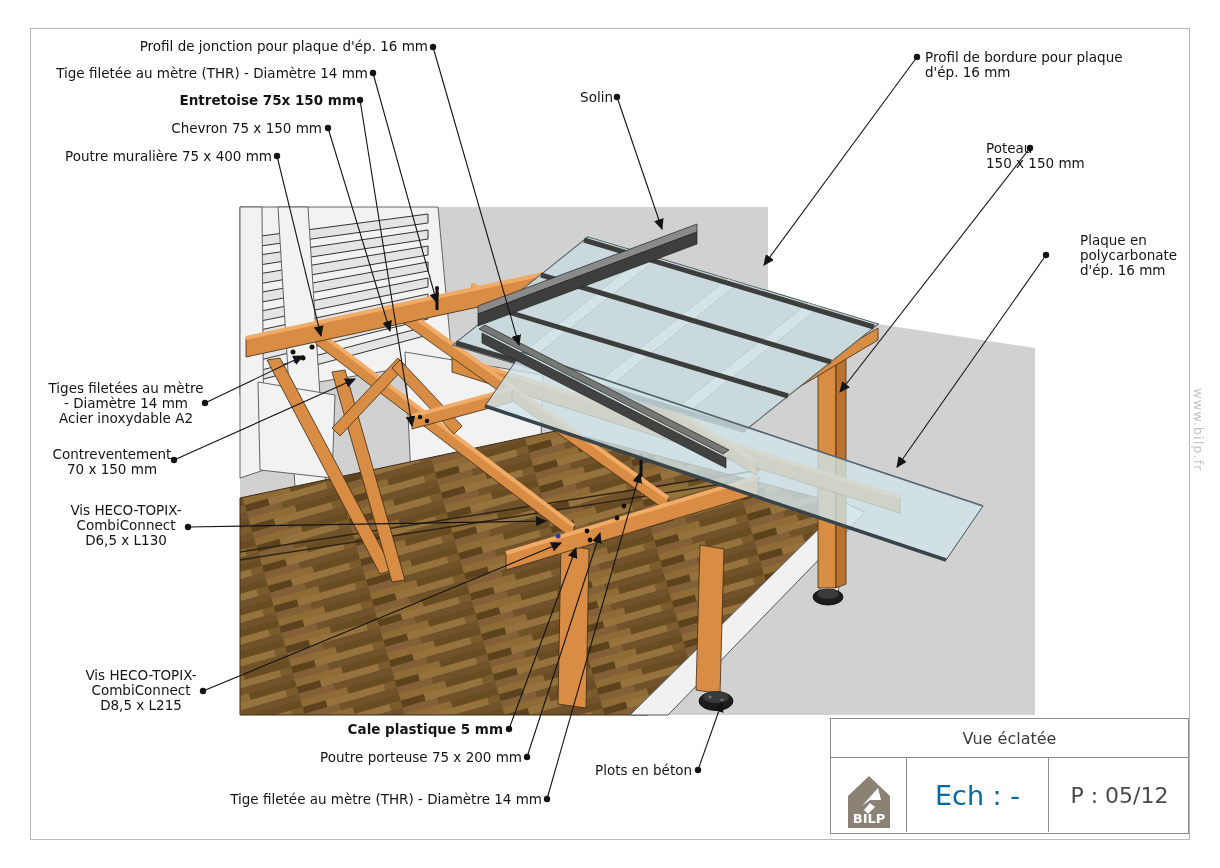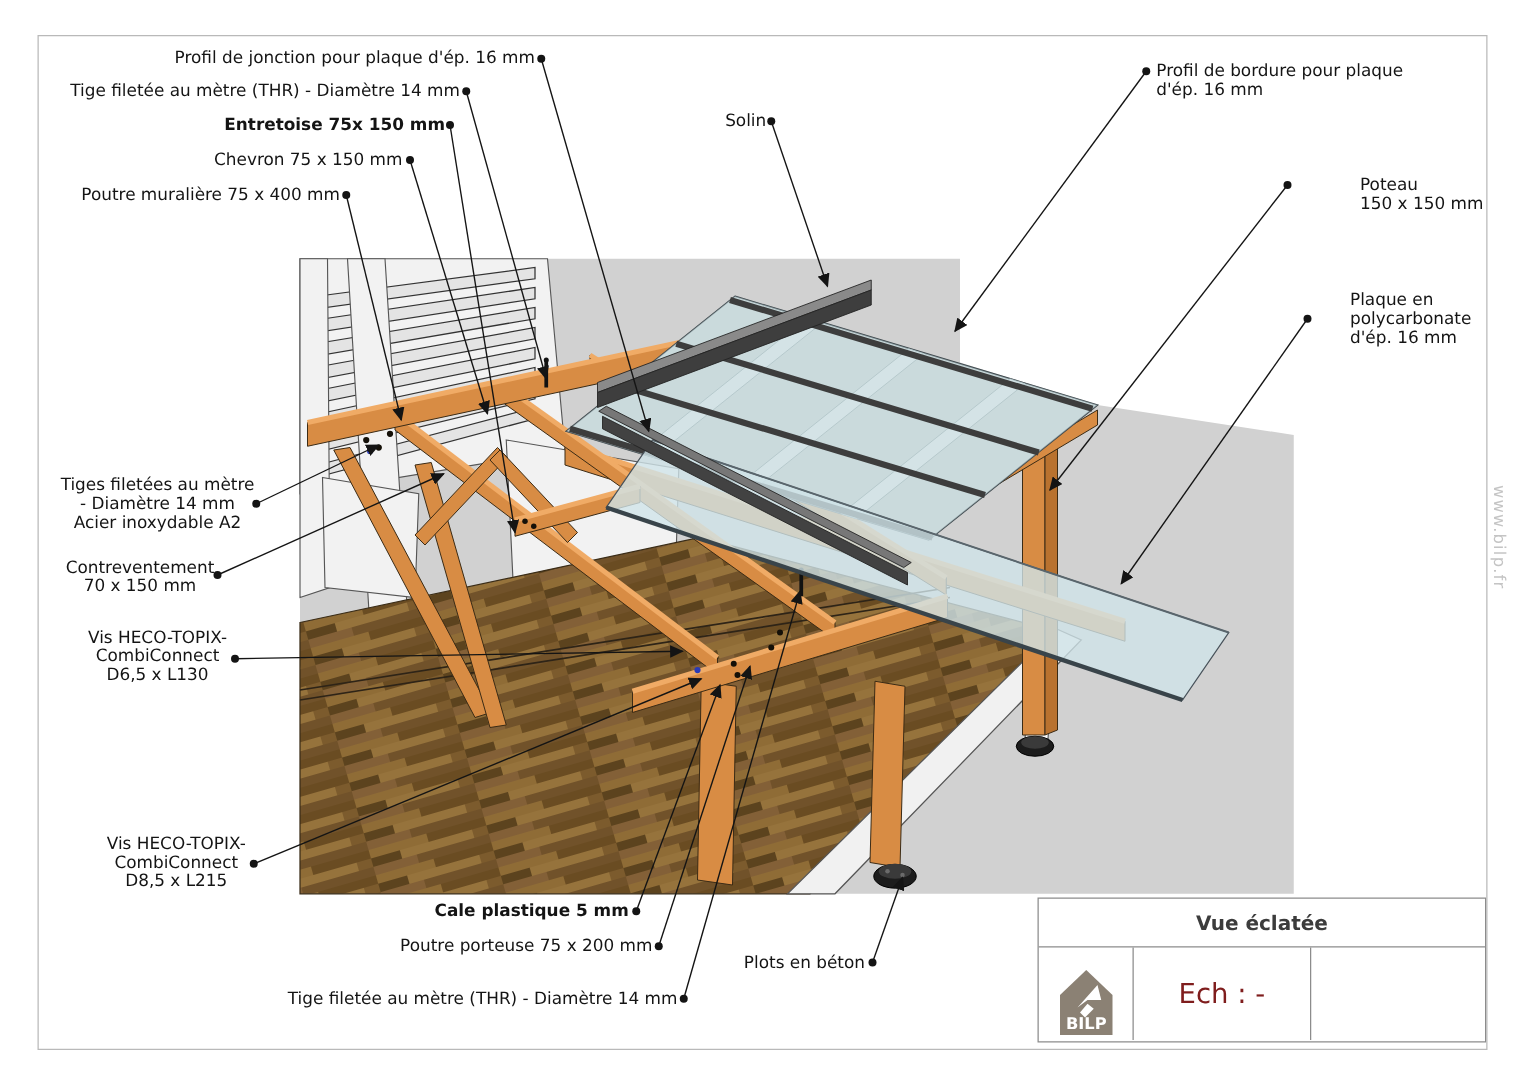--- a/index.html
+++ b/index.html
@@ -11,26 +11,26 @@
   #callout-layer{position:absolute;left:0;top:0;width:1220px;height:868px;pointer-events:none;}
   .callout{position:absolute;font-size:13.5px;line-height:15px;color:#141414;white-space:pre-line;}
   #leaders line{stroke:#141414;stroke-width:1.1;}
   #leaders circle{fill:#141414;stroke:none;}
   #watermark{position:absolute;left:1191px;top:388px;color:#c4c4c4;font-size:13px;
              letter-spacing:1px;writing-mode:vertical-rl;}
   #titleblock{position:absolute;left:830px;top:718px;width:359px;height:116px;
               border:1.5px solid #8c8c8c;box-sizing:border-box;background:#fff;}
   #tb-title{position:absolute;left:0;top:0;width:100%;height:39px;border-bottom:1.5px solid #8c8c8c;
             box-sizing:border-box;display:flex;align-items:center;justify-content:center;
-            font-weight:bold;font-size:16px;color:#3c3c3c;}
+            font-weight:normal;font-size:16px;color:#3c3c3c;}
   #tb-logo{position:absolute;left:0;top:39px;width:76px;height:74px;border-right:1.5px solid #8c8c8c;
            box-sizing:border-box;display:flex;align-items:flex-end;justify-content:center;}
   #tb-scale{position:absolute;left:76px;top:39px;width:142px;height:74px;border-right:1.5px solid #8c8c8c;
             box-sizing:border-box;display:flex;align-items:center;justify-content:center;
-            font-size:22px;color:#7f1d1d;}
+            font-size:27px;color:#0369a1;}
   #tb-page{position:absolute;left:218px;top:39px;width:141px;height:74px;
            box-sizing:border-box;display:flex;align-items:center;justify-content:center;
            font-size:22px;color:#4a4a4a;}
   .wood-front{fill:var(--wood-front);stroke:var(--outline);stroke-width:.8;}
   .wood-top{stroke:var(--wood-top);stroke-width:4;fill:none;}
   .wood-side{fill:var(--wood-side);stroke:var(--outline);stroke-width:.8;}
   .white-panel{fill:#f2f2f2;stroke:#555;stroke-width:.9;}
 </style>
 </head>
 <body>
@@ -229,21 +229,21 @@
 
   <div id="callout-layer">
       <div class="callout" style="top: 39px; right: 792px; text-align: right;">Profil de jonction pour plaque d'ép. 16 mm</div>
       <div class="callout" style="top: 66px; right: 852px; text-align: right;">Tige filetée au mètre (THR) - Diamètre 14 mm</div>
       <div class="callout" style="top: 93px; right: 864px; text-align: right; font-weight: bold;">Entretoise 75x 150 mm</div>
       <div class="callout" style="top: 121px; right: 898px; text-align: right; margin-left: 26px;">Chevron 75 x 150 mm</div>
       <div class="callout" style="top: 149px; right: 948px; text-align: right;">Poutre muralière 75 x 400 mm</div>
       <div class="callout" style="top: 90px; right: 607px; text-align: right;">Solin</div>
       <div class="callout" style="top: 50px; left: 925px;">Profil de bordure pour plaque
 d'ép. 16 mm</div>
-      <div class="callout" style="top: 141px; left: 1088px;">Poteau
+      <div class="callout" style="top: 141px; left: 986px;">Poteau
 150 x 150 mm</div>
       <div class="callout" style="top: 233px; left: 1080px;">Plaque en
 polycarbonate
 d'ép. 16 mm</div>
       <div class="callout" style="top: 381px; left: 46px; width: 160px; text-align: center;">Tiges filetées au mètre
 - Diamètre 14 mm
 Acier inoxydable A2</div>
       <div class="callout" style="top: 447px; left: 47px; width: 130px; text-align: center;">Contreventement
 70 x 150 mm</div>
       <div class="callout" style="top: 503px; left: 64px; width: 124px; text-align: center;">Vis HECO-TOPIX-
@@ -264,14 +264,15 @@
     <div id="tb-title">Vue éclatée</div>
     <div id="tb-logo">
       <svg width="58" height="62" viewBox="0 0 58 62">
         <polygon points="8,26 29,6 50,26 50,58 8,58" style="fill:var(--logo)"></polygon>
         <polygon points="22,36 38,18 41,30 30,30" fill="#fff"></polygon>
         <polygon points="24,40 30,33 35,37 28,44" fill="#fff"></polygon>
         <text x="29" y="53" text-anchor="middle" font-size="13" font-weight="bold" fill="#fff" font-family="DejaVu Sans, Liberation Sans, sans-serif">BILP</text>
       </svg>
     </div>
     <div id="tb-scale">Ech : -</div>
+    <div id="tb-page">P : 05/12</div>
   </div>
 </div>
 
 </body></html>

